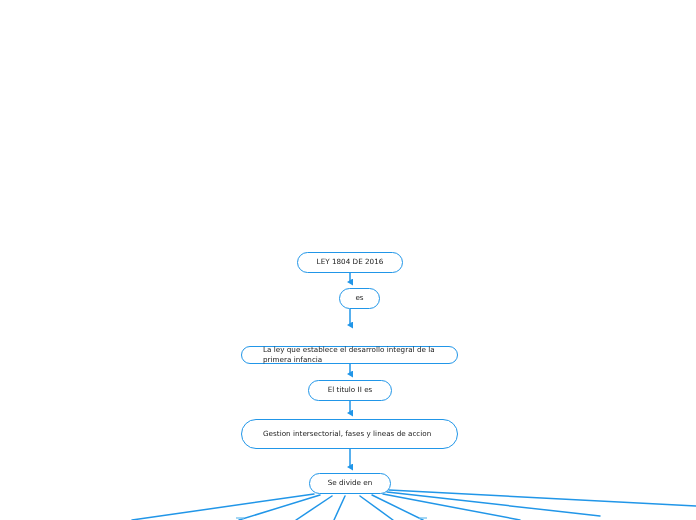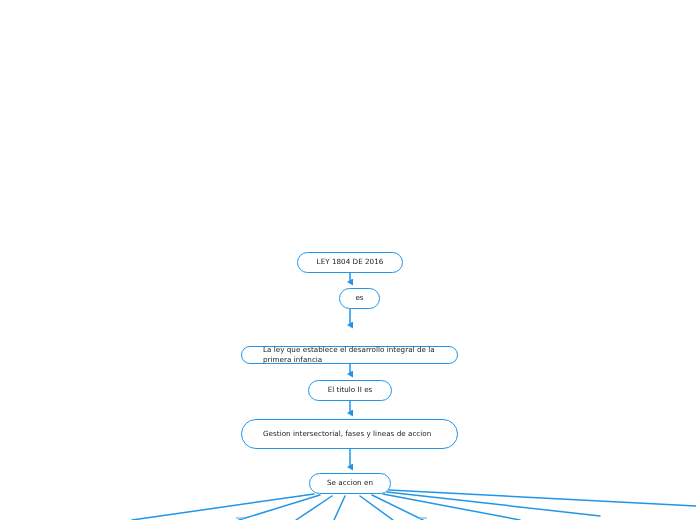--- a/index.html
+++ b/index.html
@@ -116,16 +116,16 @@
 
   <div class="node node-pill n-titulo">
     <span class="node-label">El titulo II es</span>
   </div>
 
   <div class="node node-wide n-gest">
     <span class="node-label">Gestion intersectorial, fases y lineas de accion</span>
   </div>
 
   <div class="node node-pill n-divide">
-    <span class="node-label">Se accion en</span>
+    <span class="node-label">Se divide en</span>
   </div>
 
 </div>
 
 </body></html>

